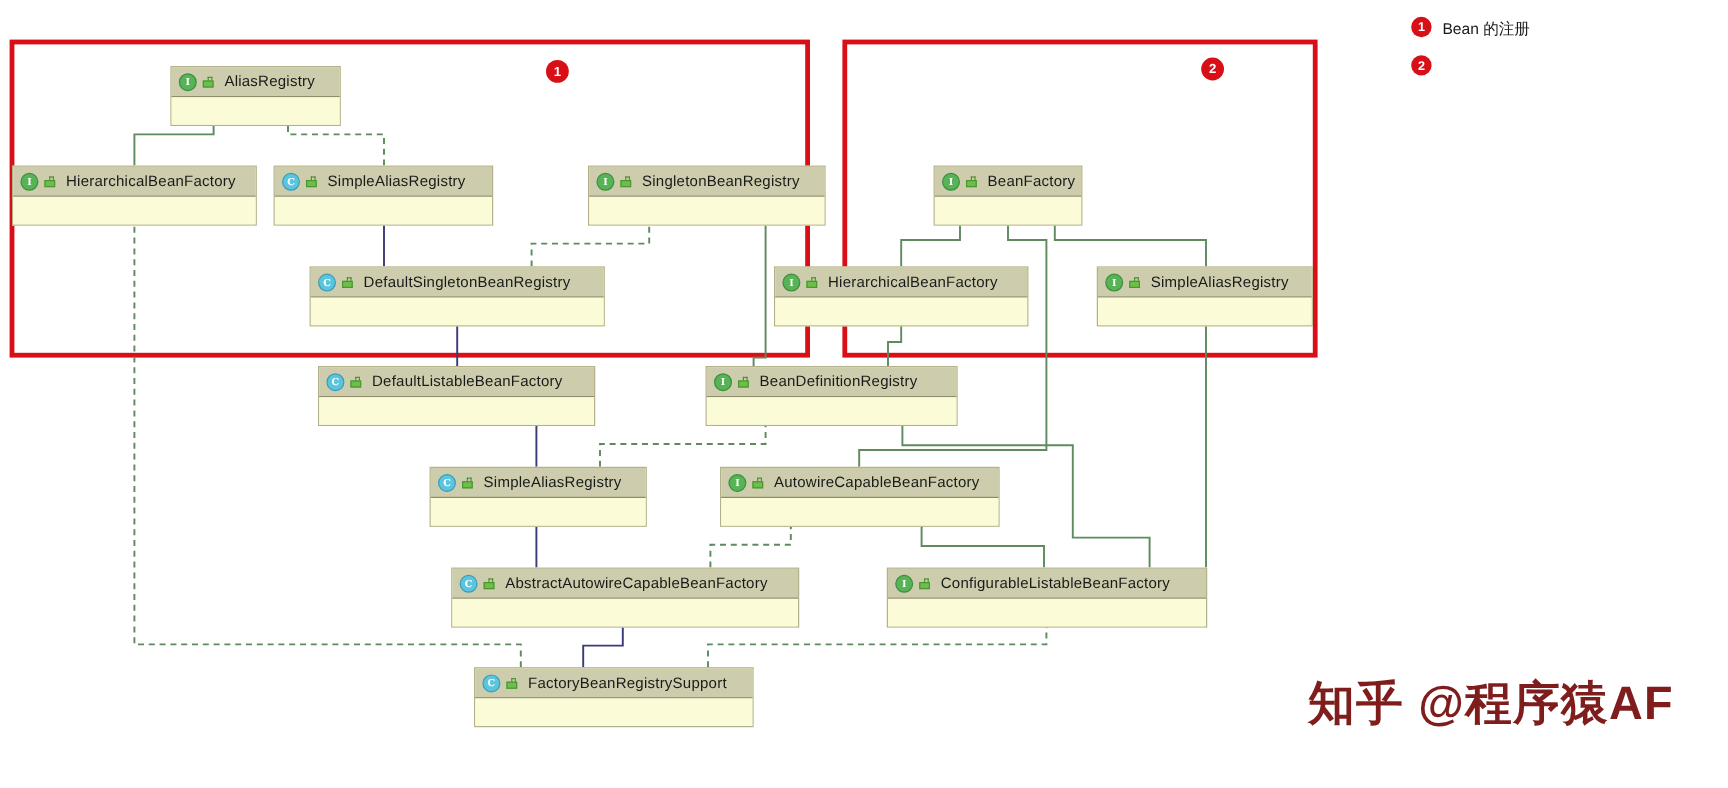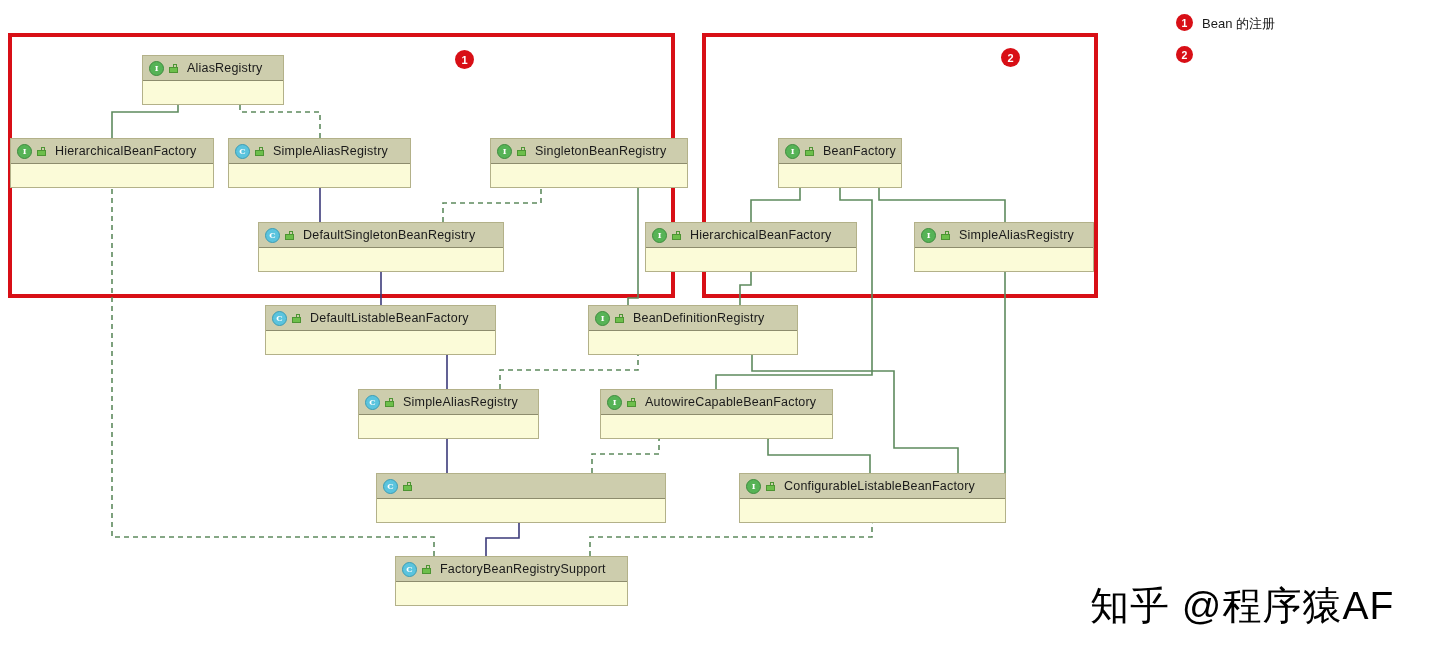--- a/index.html
+++ b/index.html
@@ -78,23 +78,23 @@
   }
   .lg-tx{
     margin-left:9px;font-size:13px;line-height:19px;color:#1a1a1a;
     font-family:"Liberation Sans","DejaVu Sans",sans-serif;
     text-align:center;
   }
 
   
   #watermark{
     position:absolute;left:1090px;top:559px;
-    font-size:39px;color:#000000;font-weight:normal;
+    font-size:39px;color:#7f1d1d;font-weight:bold;
     font-family:"Liberation Sans","DejaVu Sans",sans-serif;
-    white-space:nowrap;letter-spacing:1px;margin-top:20px;
+    white-space:nowrap;letter-spacing:1px;
   }
 </style>
 </head>
 <body>
 
 <div id="canvas">
 
   <div class="group-rect" style="left:8px;top:33px;width:667px;height:265px;"></div>
   <div class="group-num" style="left:455px;top:50px;">1</div>
 
@@ -342,20 +342,21 @@
     <div class="body"></div>
   </div>
 
   <div class="uml" style="left:376px;top:473px;width:290px;">
     <div class="hdr">
       <span class="badge cls">C</span>
       <span class="vis">
           <b></b>
           <i></i>
         </span>
+      <span class="nm">AbstractAutowireCapableBeanFactory</span>
     </div>
     <div class="body"></div>
   </div>
 
   <div class="uml" style="left:739px;top:473px;width:267px;">
     <div class="hdr">
       <span class="badge iface">I</span>
       <span class="vis">
           <b></b>
           <i></i>

